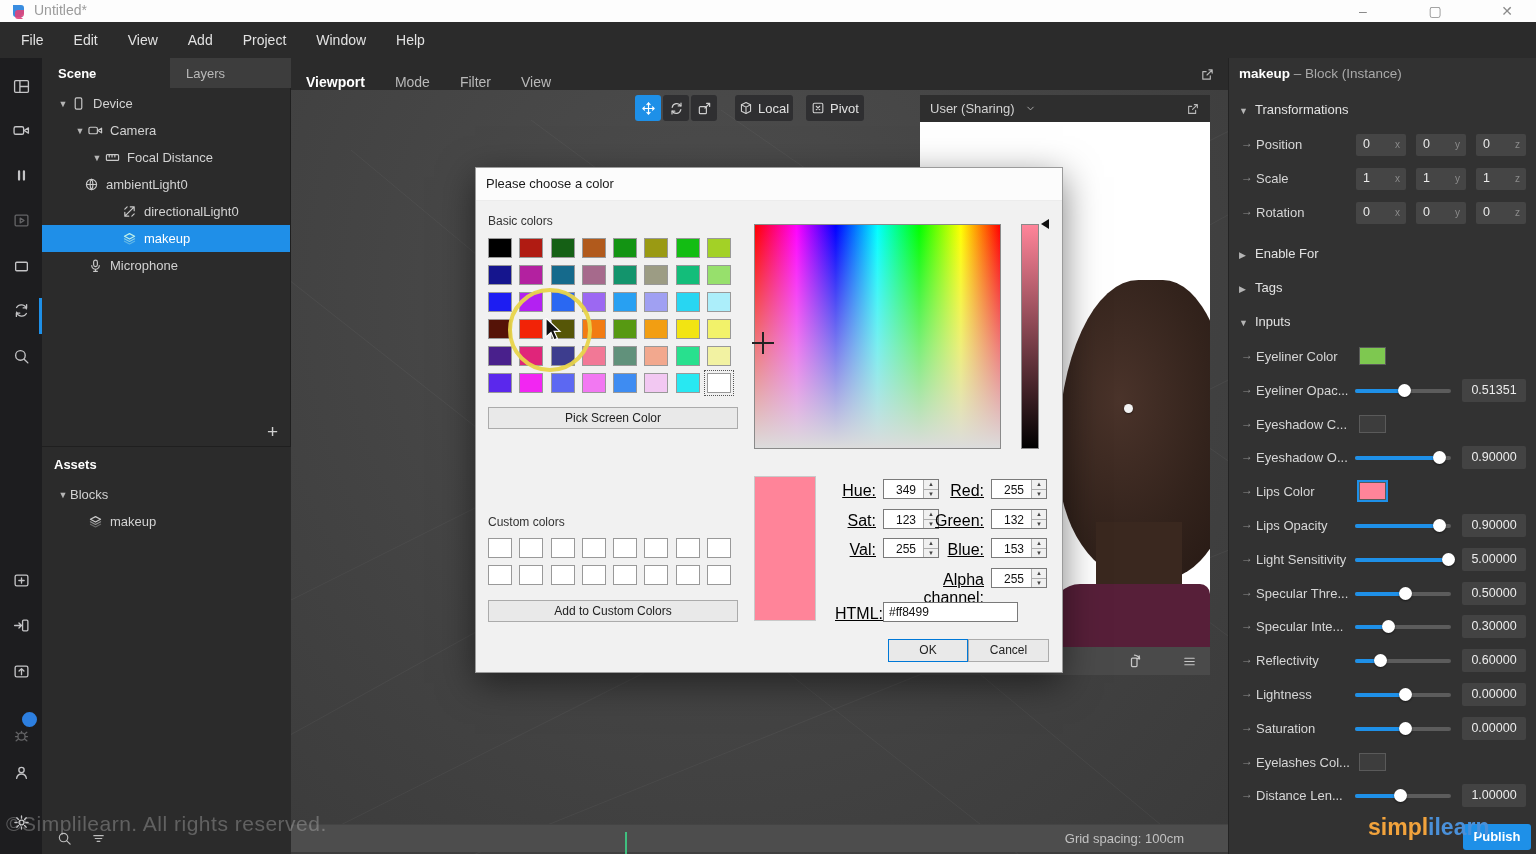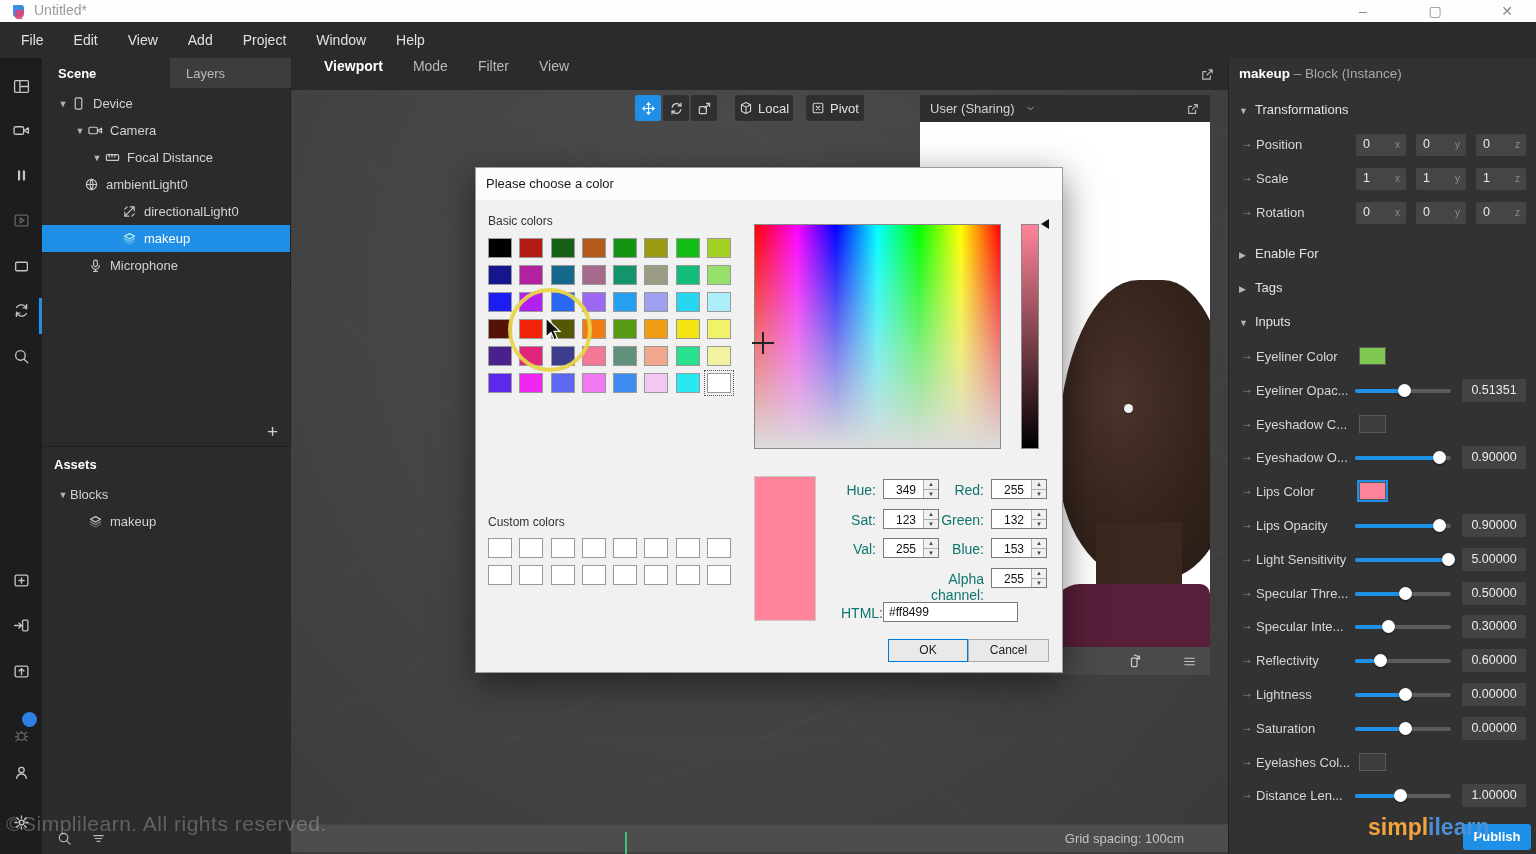--- a/index.html
+++ b/index.html
@@ -40,21 +40,21 @@
   .panel-plus{color:#cfcfcf;font-size:19px;line-height:16px;}
 
   
   #assetspanel{left:42px;top:446px;width:298px;height:408px;background:#2b2b2b;border-top:1px solid #1f1f1f;border-right:1px solid #1f1f1f;box-sizing:border-box;}
   #assets-title{left:12px;top:10px;font-size:13px;font-weight:bold;color:#fff;}
   #assets-tree{top:34px;}
   .afoot-ic{bottom:6px;width:20px;height:20px;color:#bdbdbd;}
 
   
   #viewportarea{left:291px;top:58px;width:937px;height:796px;background:radial-gradient(ellipse at 45% 30%, #4e4e4e 0%, #454545 45%, #3a3a3a 100%);}
-  #vtabs{left:0;top:0;width:937px;height:32px;background:#2b2b2b;display:flex;align-items:flex-start;padding-left:18px;box-sizing:border-box;}
+  #vtabs{left:0;top:0;width:937px;height:32px;background:#2b2b2b;display:flex;align-items:flex-end;padding-left:0;box-sizing:border-box;}
   .vtab{font-size:14px;color:#b9b9b9;padding:0 15px;}
   .vtab.active{color:#fff;font-weight:bold;}
   #vtabs-ext{right:12px;top:7px;width:18px;height:18px;color:#b9b9b9;}
   .toolbtn{height:26px;background:#2f2f31;border-radius:3px;display:flex;align-items:center;justify-content:center;color:#cfcfcf;}
   .toolbtn.active{background:#1e90e8;color:#fff;}
   .toolgrp{display:flex;gap:2px;}
   .tool-label{font-size:13px;color:#e2e2e2;margin-left:5px;}
   #vstatus{left:0;top:766px;width:937px;height:28px;background:#4d4d4d;border-top:1px solid #444;box-sizing:border-box;}
   #vstatus-left{width:100%;text-align:center;line-height:27px;font-size:13px;color:#c2c2c2;margin-top:25px;}
   #vstatus-right{position:absolute;right:44px;top:0;line-height:27px;font-size:13px;color:#c2c2c2;}
@@ -107,21 +107,21 @@
   #btn-pick{left:12px;top:239px;width:250px;height:22px;line-height:20px;}
   #btn-addcustom{left:12px;top:432px;width:250px;height:22px;line-height:20px;}
   #grad-field{left:278px;top:56px;width:247px;height:225px;border:1px solid #8a8a8a;box-sizing:border-box;
       background:linear-gradient(to bottom, rgba(225,225,225,0) 0%, rgba(225,225,225,.55) 55%, #dcdcdc 100%),
                  linear-gradient(to right,#f00 0%,#f0f 17%,#00f 33%,#0ff 50%,#0f0 67%,#ff0 84%,#f00 100%);}
   #grad-cross-v{left:286px;top:164px;width:2px;height:22px;background:#222;}
   #grad-cross-h{left:276px;top:174px;width:22px;height:2px;background:#222;}
   #val-slider{left:545px;top:56px;width:18px;height:225px;border:1px solid #8a8a8a;box-sizing:border-box;background:linear-gradient(to bottom,#ff8499,#000);}
   #val-arrow{left:565px;top:51px;width:0;height:0;border-top:5px solid transparent;border-bottom:5px solid transparent;border-right:8px solid #111;}
   #dlg-preview{left:278px;top:308px;width:62px;height:145px;border:1px solid #c9c9c9;box-sizing:border-box;}
-  .spin-label{position:absolute;font-size:14px;color:#0f766e;text-align:right;width:90px;}
+  .spin-label{position:absolute;font-size:16px;color:#000000;text-align:right;width:90px;text-decoration:underline;}
   .spin{position:absolute;width:56px;height:20px;background:#fff;border:1px solid #7a7a7a;box-sizing:border-box;display:flex;}
   .spin .val{flex:1;font-size:12px;color:#111;padding:3px 0 0 12px;}
   .spin .arrs{width:14px;border-left:1px solid #adadad;display:flex;flex-direction:column;background:#f0f0f0;}
   .spin .arr{flex:1;font-size:6px;color:#444;text-align:center;line-height:9px;}
   #html-field{left:407px;top:434px;width:135px;height:20px;background:#fff;border:1px solid #7a7a7a;box-sizing:border-box;font-size:12px;color:#111;padding:2px 0 0 5px;}
   #btn-ok{left:400px;top:471px;width:80px;height:23px;line-height:21px;border:1px solid #0078d7;margin-left:12px;}
   #btn-cancel{left:492px;top:471px;width:81px;height:23px;line-height:21px;}
 
   
   #yellow-circle{left:508px;top:288px;width:76px;height:76px;border:4px solid rgba(232,212,74,.95);border-radius:50%;z-index:60;}
@@ -699,39 +699,41 @@
       <div class="swb" style="left:218.75px;top:108px;background:#f2f2a2;"></div>
       <div class="swb" style="left:0px;top:135px;background:#5b28ec;"></div>
       <div class="swb" style="left:31.25px;top:135px;background:#f226f2;"></div>
       <div class="swb" style="left:62.5px;top:135px;background:#5c68f2;"></div>
       <div class="swb" style="left:93.75px;top:135px;background:#f278f2;"></div>
       <div class="swb" style="left:125px;top:135px;background:#3e8cf2;"></div>
       <div class="swb" style="left:156.25px;top:135px;background:#f2c8f2;"></div>
       <div class="swb" style="left:187.5px;top:135px;background:#28e8f2;"></div>
       <div class="swb dotted" style="left:218.75px;top:135px;background:#ffffff;"></div>
     </div>
+  <div id="btn-pick" class="abs dlg-btn">Pick Screen Color</div>
   <span class="abs dlg-label" style="left:12px;top:347px;">Custom colors</span>
   <div id="custom-grid" class="abs">
       <div class="swb" style="left:0px;top:0px;background:#ffffff;"></div>
       <div class="swb" style="left:31.25px;top:0px;background:#ffffff;"></div>
       <div class="swb" style="left:62.5px;top:0px;background:#ffffff;"></div>
       <div class="swb" style="left:93.75px;top:0px;background:#ffffff;"></div>
       <div class="swb" style="left:125px;top:0px;background:#ffffff;"></div>
       <div class="swb" style="left:156.25px;top:0px;background:#ffffff;"></div>
       <div class="swb" style="left:187.5px;top:0px;background:#ffffff;"></div>
       <div class="swb" style="left:218.75px;top:0px;background:#ffffff;"></div>
       <div class="swb" style="left:0px;top:27px;background:#ffffff;"></div>
       <div class="swb" style="left:31.25px;top:27px;background:#ffffff;"></div>
       <div class="swb" style="left:62.5px;top:27px;background:#ffffff;"></div>
       <div class="swb" style="left:93.75px;top:27px;background:#ffffff;"></div>
       <div class="swb" style="left:125px;top:27px;background:#ffffff;"></div>
       <div class="swb" style="left:156.25px;top:27px;background:#ffffff;"></div>
       <div class="swb" style="left:187.5px;top:27px;background:#ffffff;"></div>
       <div class="swb" style="left:218.75px;top:27px;background:#ffffff;"></div>
     </div>
+  <div id="btn-addcustom" class="abs dlg-btn">Add to Custom Colors</div>
 
   <div id="grad-field" class="abs"></div>
   <div id="grad-cross-v" class="abs"></div>
   <div id="grad-cross-h" class="abs"></div>
   <div id="val-slider" class="abs"></div>
   <div id="val-arrow" class="abs"></div>
   <div id="dlg-preview" class="abs" style="background: rgb(255, 132, 153);"></div>
 
   <div id="spin-fields">
       <span class="spin-label" style="left:310px;top:314px;">Hue:</span>

